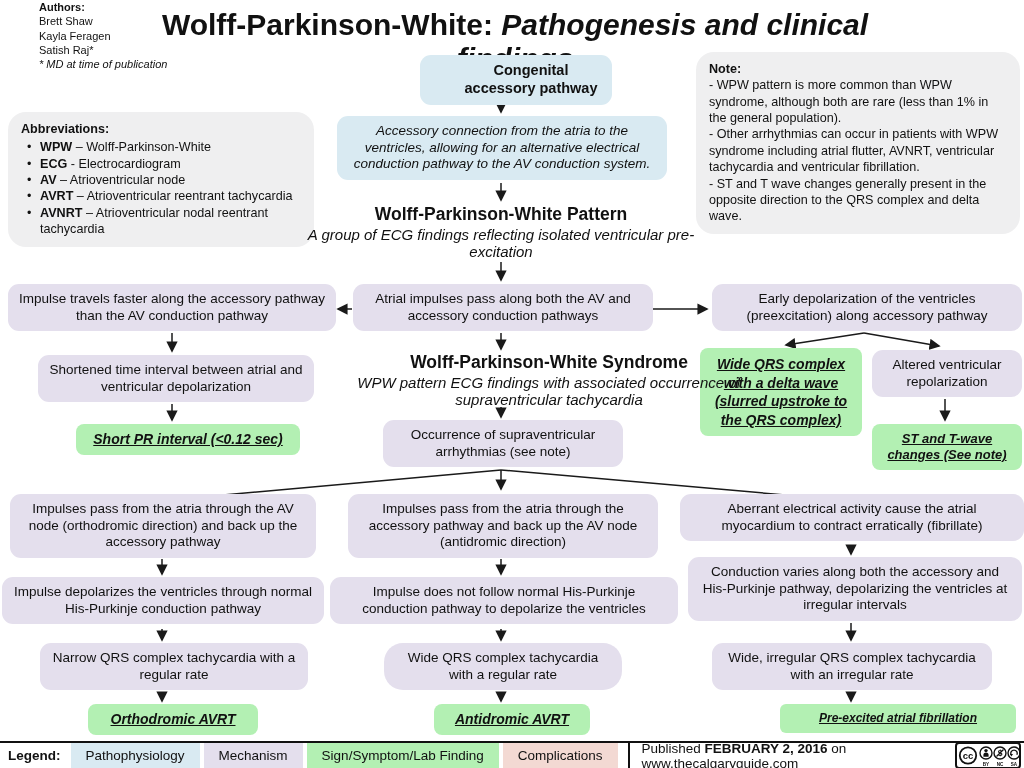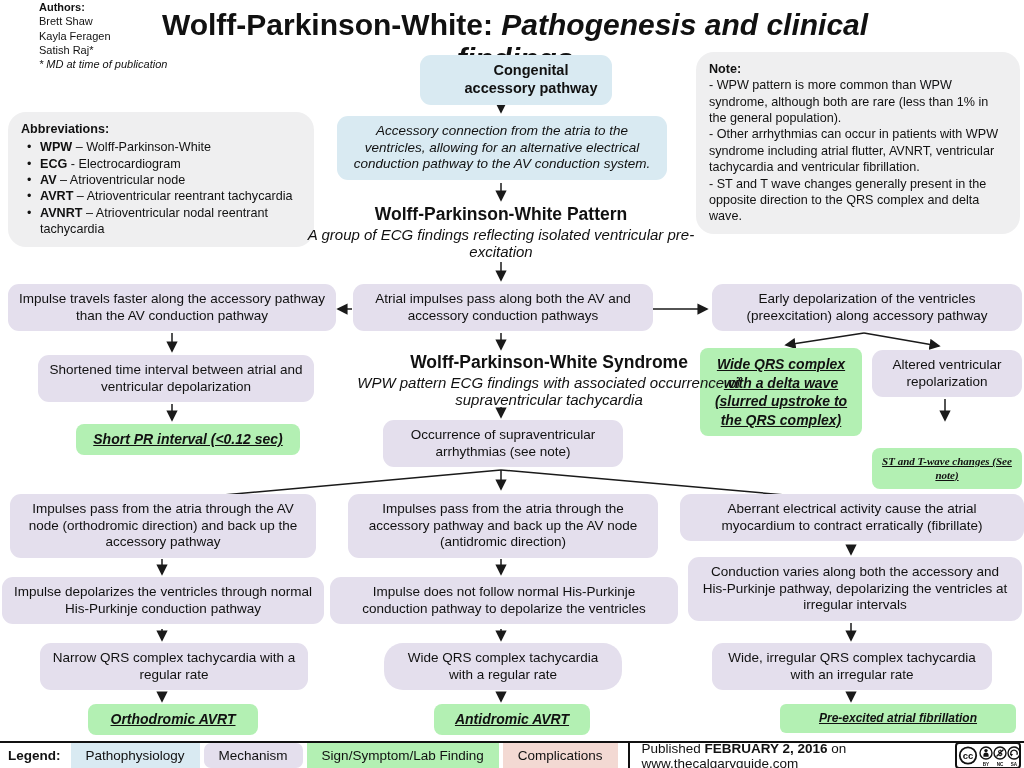--- a/index.html
+++ b/index.html
@@ -42,21 +42,21 @@
   #congenital { left:420px; top:55px; width:142px; font-weight:bold; font-size:14.5px;padding-left:40px; }
   #accessory-connection { left:337px; top:116px; width:310px; font-style:italic; }
   #pattern-heading { left:290px; top:204px; width:422px; }
   #atrial-impulses { left:353px; top:284px; width:280px; }
   #impulse-faster { left:8px; top:284px; width:308px; }
   #early-depolarization { left:712px; top:284px; width:290px; }
   #shortened-interval { left:38px; top:355px; width:256px; }
   #short-pr { left:76px; top:424px; width:204px; font-size:14px; }
   #wide-qrs-delta { left:700px; top:348px; width:142px; font-size:14px; line-height:1.33; }
   #altered-repolarization { left:872px; top:350px; width:130px; }
-  #st-t-changes { left:872px; top:448px; width:130px; font-size:11px;font-family:Liberation Serif, serif; }
+  #st-t-changes { left:872px; top:424px; width:130px; font-size:13px; }
   #syndrome-heading { left:305px; top:352px; width:392px;margin-left:48px; }
   #occurrence { left:383px; top:420px; width:220px; }
   #c1s1 { left:10px;  top:494px; width:286px; }
   #c2s1 { left:348px; top:494px; width:290px; }
   #c3s1 { left:680px; top:494px; width:324px; }
   #c1s2 { left:2px;   top:577px; width:302px; }
   #c2s2 { left:330px; top:577px; width:328px; }
   #c3s2 { left:688px; top:557px; width:314px; }
   #c1s3 { left:40px;  top:643px; width:248px; }
   #c2s3 { left:384px; top:643px; width:218px;border-radius:19px; }
@@ -68,21 +68,21 @@
   
   .arrows { position:absolute; left:0; top:0; width:1024px; height:768px; z-index:1; pointer-events:none; }
 
   
   .footer { position:absolute; left:0; top:741px; width:1024px; height:27px; box-sizing:border-box;
             border-top:2px solid #111; display:flex; align-items:center; font-size:13.5px;
             background:#fff; z-index:4; }
   .legend-label { font-weight:bold; margin:0 10px 0 8px; }
   .swatch { align-self:stretch; display:flex; align-items:center; padding:0 15px; margin-right:4px; }
   .sw-patho { background:#d9eaf2; }
-  .sw-mech  { background:#e4dfed;border-radius:7px; }
+  .sw-mech  { background:#e4dfed; }
   .sw-sign  { background:#b3f0b3; }
   .sw-comp  { background:#f3d9d3; }
   .divider { align-self:stretch; border-left:2px solid #111; margin-left:6px; }
   .published { margin-left:12px; flex:1; }
   .published .b { font-weight:bold; }
   .cc-badge { margin-right:3px; display:flex; align-items:center; }
 </style>
 </head>
 <body>
 

